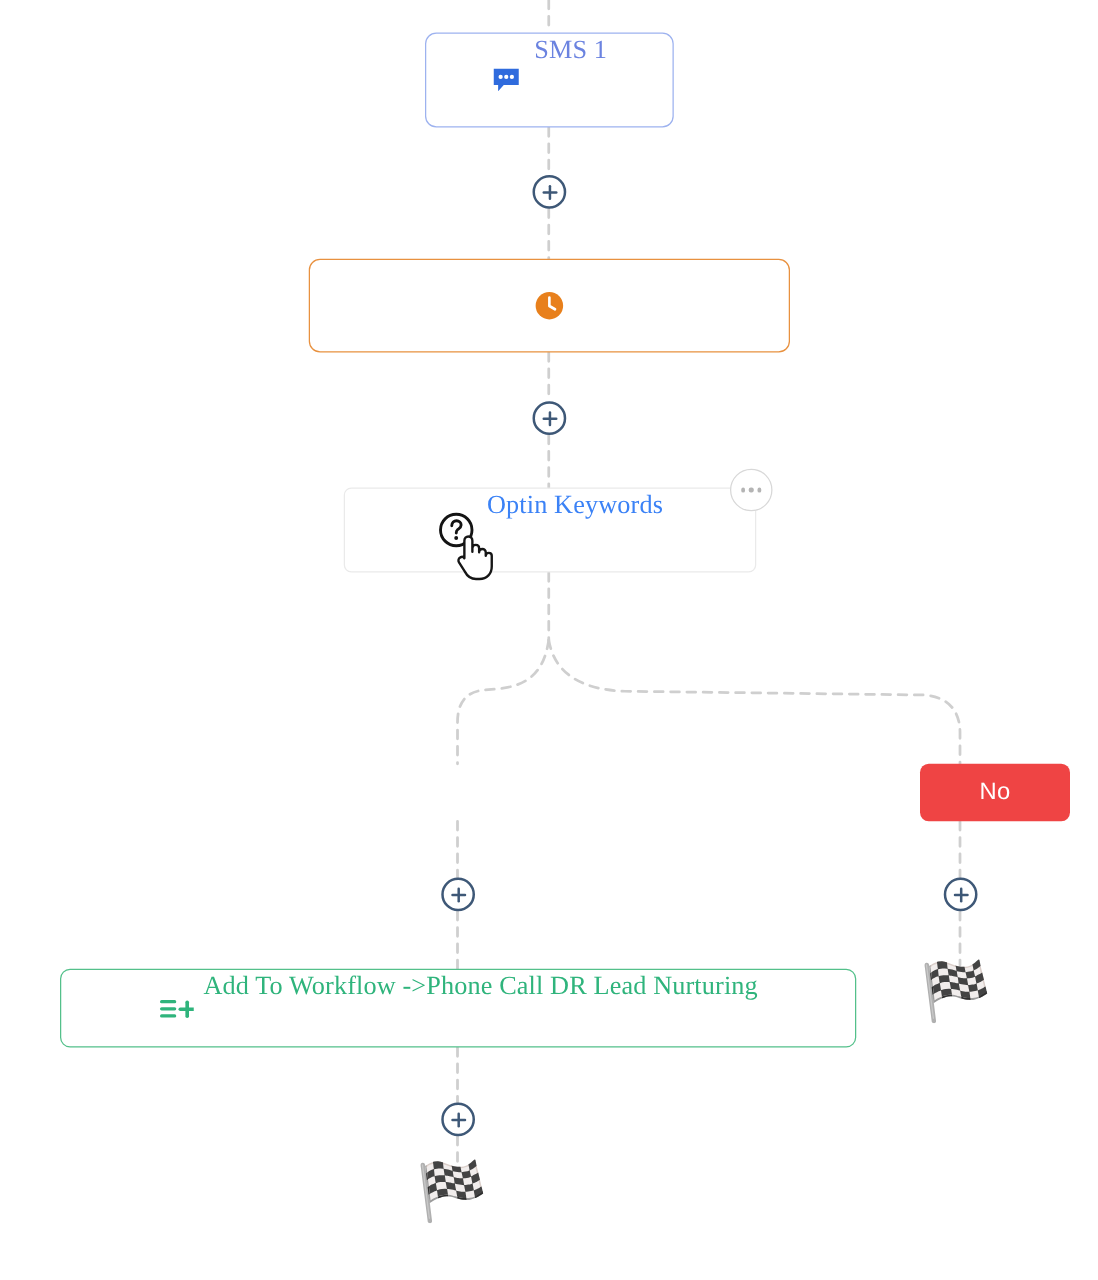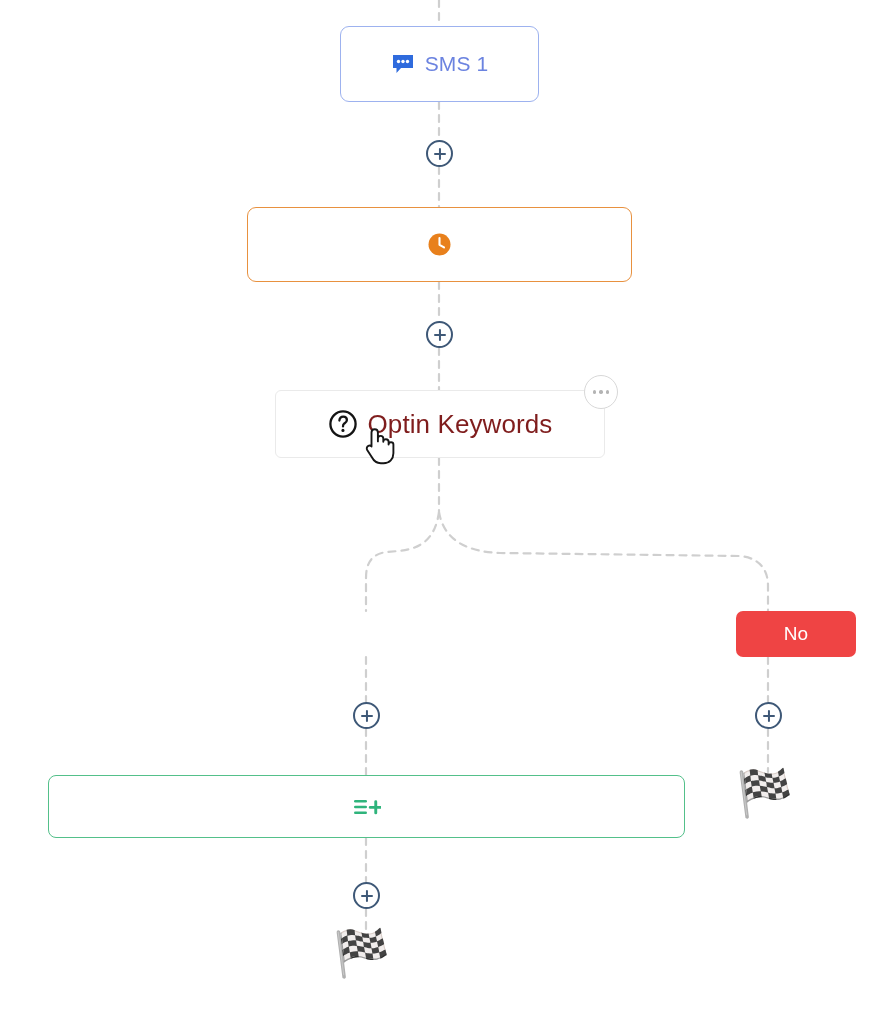--- a/index.html
+++ b/index.html
@@ -41,26 +41,26 @@
     stroke-dasharray: 7 6;
     stroke-linecap: round;
   }
 
   
   .node {
     position: absolute;
     z-index: 3;
     box-sizing: border-box;
     display: flex;
-    align-items: center;
     justify-content: center;
     gap: 10px;
     background: #ffffff;
     border-radius: 8px;
     white-space: nowrap;
+    font-family: Liberation Serif, serif;
   }
   .node-label {
     font-size: 21px;
     letter-spacing: .1px;
   }
 
   
   .node.sms {
     left: 340px;
     top: 26px;
@@ -86,22 +86,22 @@
   .node.condition {
     left: 275px;
     top: 390px;
     width: 330px;
     height: 68px;
     border: 1.3px solid #eaeaea;
     border-radius: 6px;
     box-shadow: 0 0 0 0 rgba(0,0,0,0);
   }
   .node.condition .node-label {
-    color: #7f1d1d;
-    font-size: 26px;
+    color: #3b82f6;
+    font-size: 21px;
   }
 
   
   .node.workflow {
     left: 48px;
     top: 775px;
     width: 637px;
     height: 63px;
     border: 1.5px solid #53c08a;
     border-radius: 8px;
@@ -326,20 +326,21 @@
   <div class="node workflow">
     <span class="icon">
       <svg width="28" height="22" viewBox="0 0 28 22">
         <rect x="1" y="4" width="13" height="2.6" rx="1.3" fill="#2fb47c"></rect>
         <rect x="1" y="9.7" width="13" height="2.6" rx="1.3" fill="#2fb47c"></rect>
         <rect x="1" y="15.4" width="13" height="2.6" rx="1.3" fill="#2fb47c"></rect>
         <rect x="21.3" y="4.3" width="2.9" height="14" rx="1.4" fill="#2fb47c"></rect>
         <rect x="15.8" y="9.9" width="14" height="2.9" rx="1.4" fill="#2fb47c"></rect>
       </svg>
     </span>
+    <span class="node-label">Add To Workflow -&gt;Phone Call DR Lead Nurturing</span>
   </div>
 
   <div class="plus p5"></div>
 
   <div class="flag f-yes">🏁</div>
   <div class="flag f-no">🏁</div>
 
 </div>
 
 </body></html>

